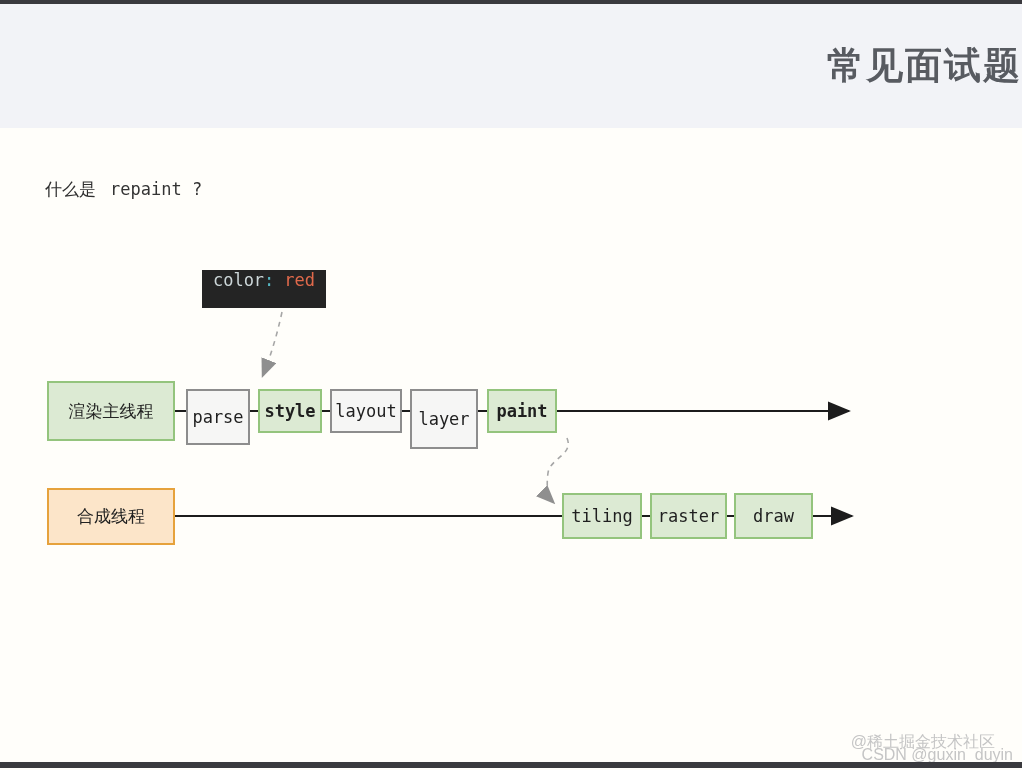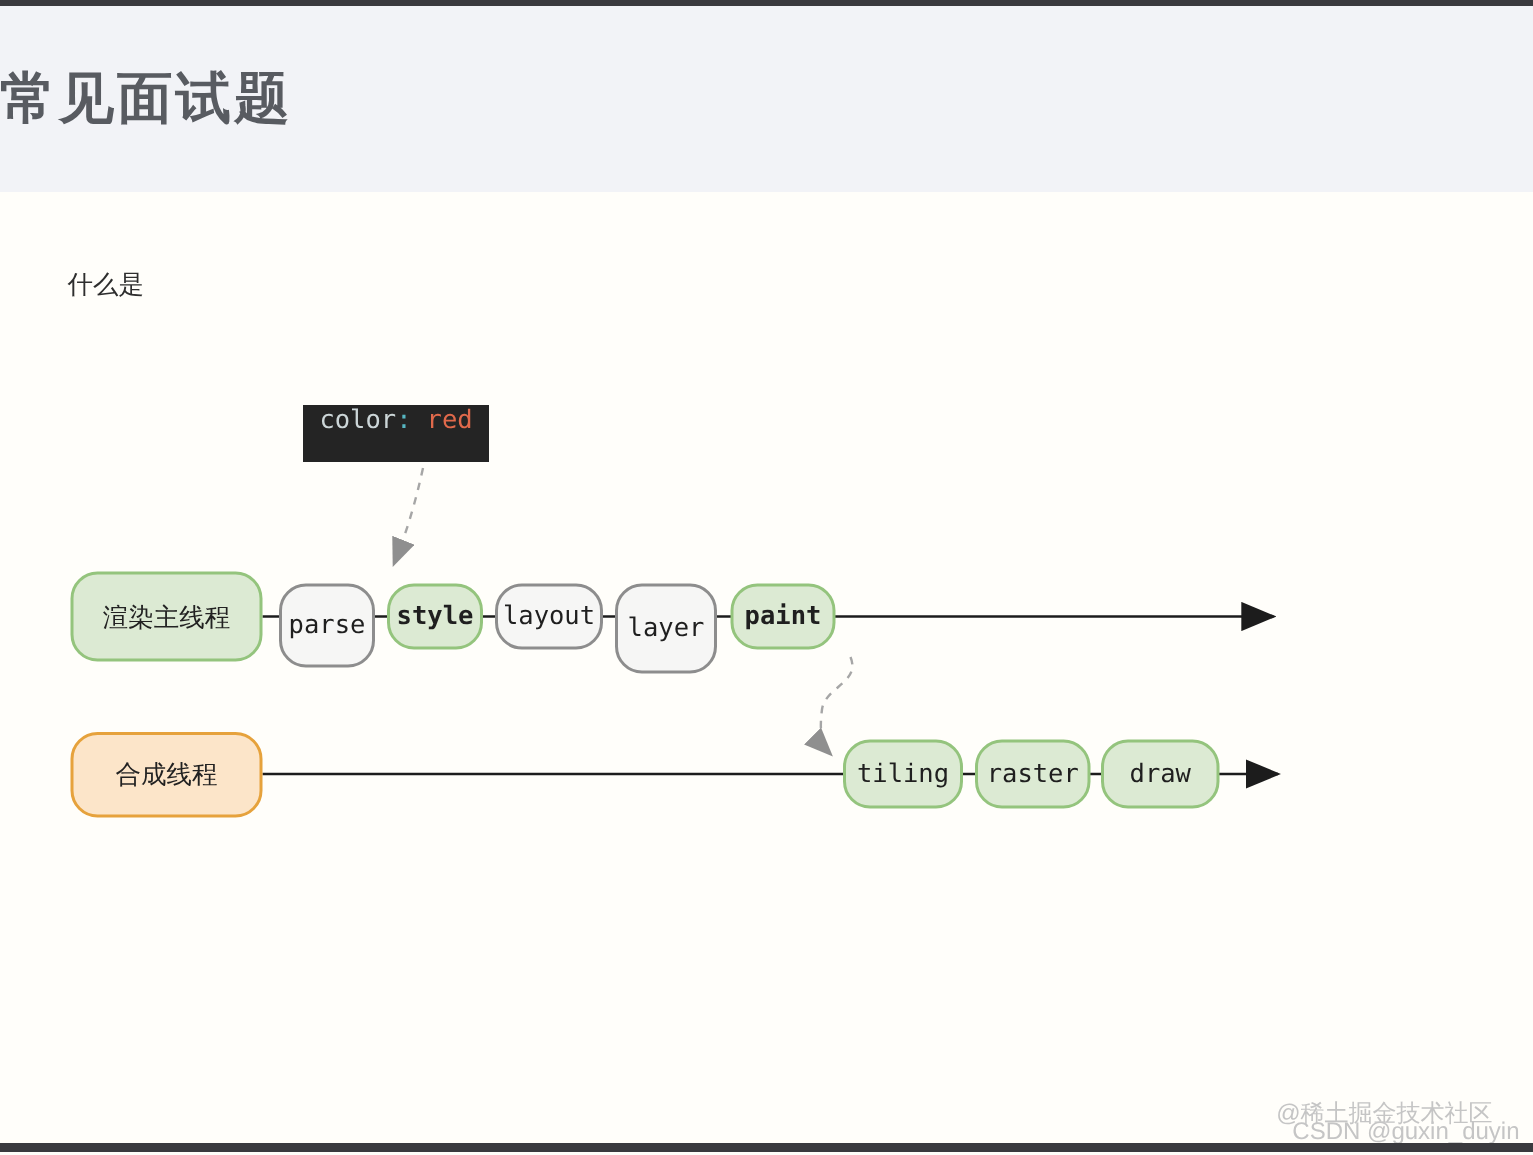--- a/index.html
+++ b/index.html
@@ -6,21 +6,21 @@
   .page{
     position:relative; width:1022px; height:770px; overflow:hidden;
     background:var(--content-bg,#fffefa);
     font-family:"Liberation Sans", sans-serif;
   }
   .top-bar{position:absolute;left:0;top:0;width:100%;height:4px;background:var(--bar,#3a3a3e);}
   .bottom-bar{position:absolute;left:0;bottom:2px;width:100%;height:6px;background:var(--bar,#3a3a3e);}
   .header{
     position:absolute;left:0;top:4px;width:100%;height:124px;
     background:var(--header-bg,#f2f3f7);
-    display:flex;align-items:center;justify-content:flex-start;
+    display:flex;align-items:center;justify-content:flex-end;
   }
   .title{
     margin:0;font-size:37px;font-weight:bold;color:var(--title-color,#585b61);
     letter-spacing:2px;
   }
   .question{
     position:absolute;left:45px;top:178px;font-size:17px;color:#2e2e2e;
     display:flex;align-items:baseline;
   }
   .question .mono{
@@ -28,21 +28,21 @@
   }
   .lines{position:absolute;left:0;top:0;}
   .solid-line{stroke:var(--line-color,#1c1c1c);stroke-width:1.8;}
   .dashed-line{stroke:var(--dash-color,#a6a6a6);stroke-width:1.6;fill:none;stroke-dasharray:5 5;}
   #ah-black path{fill:var(--line-color,#1c1c1c);}
   #ah-gray path{fill:var(--arrow-gray,#8f8f8f);}
   .box{
     position:absolute;box-sizing:border-box;
     display:flex;align-items:center;justify-content:center;
     font-family:"DejaVu Sans Mono", monospace;
-    font-size:17px;color:#1f1f1f;white-space:nowrap;border-radius:18px;
+    font-size:17px;color:#1f1f1f;white-space:nowrap;
   }
   .green{background:var(--green-fill,#dcead3);border:2px solid var(--green-border,#94c47d);}
   .grayb{background:var(--gray-fill,#f6f6f5);border:2px solid var(--gray-border,#8d8d8d);}
   .orange{background:var(--orange-fill,#fce5c9);border:2px solid var(--orange-border,#e6a23c);}
   .thread{font-family:"Liberation Sans", sans-serif;font-size:17px;color:#222;}
   .bold{font-weight:bold;}
   .code-box{
     position:absolute;left:202px;top:270px;width:124px;height:38px;
     background:var(--code-bg,#242424);
     display:flex;align-items:flex-start;justify-content:center;
@@ -64,20 +64,21 @@
 <div class="page">
 
   <div class="top-bar"></div>
 
   <div class="header">
     <h1 class="title">常见面试题</h1>
   </div>
 
   <div class="question">
     <span>什么是</span>
+    <span class="mono">repaint ?</span>
   </div>
 
   <svg class="lines" width="1022" height="770" viewBox="0 0 1022 770">
     <defs>
       <marker id="ah-black" viewBox="0 0 12 10" refX="11" refY="5" markerWidth="13" markerHeight="11" orient="auto">
         <path d="M0 0 L12 5 L0 10 Z"></path>
       </marker>
       <marker id="ah-gray" viewBox="0 0 12 10" refX="10" refY="5" markerWidth="12" markerHeight="10" orient="auto">
         <path d="M0 0 L12 5 L0 10 Z"></path>
       </marker>

